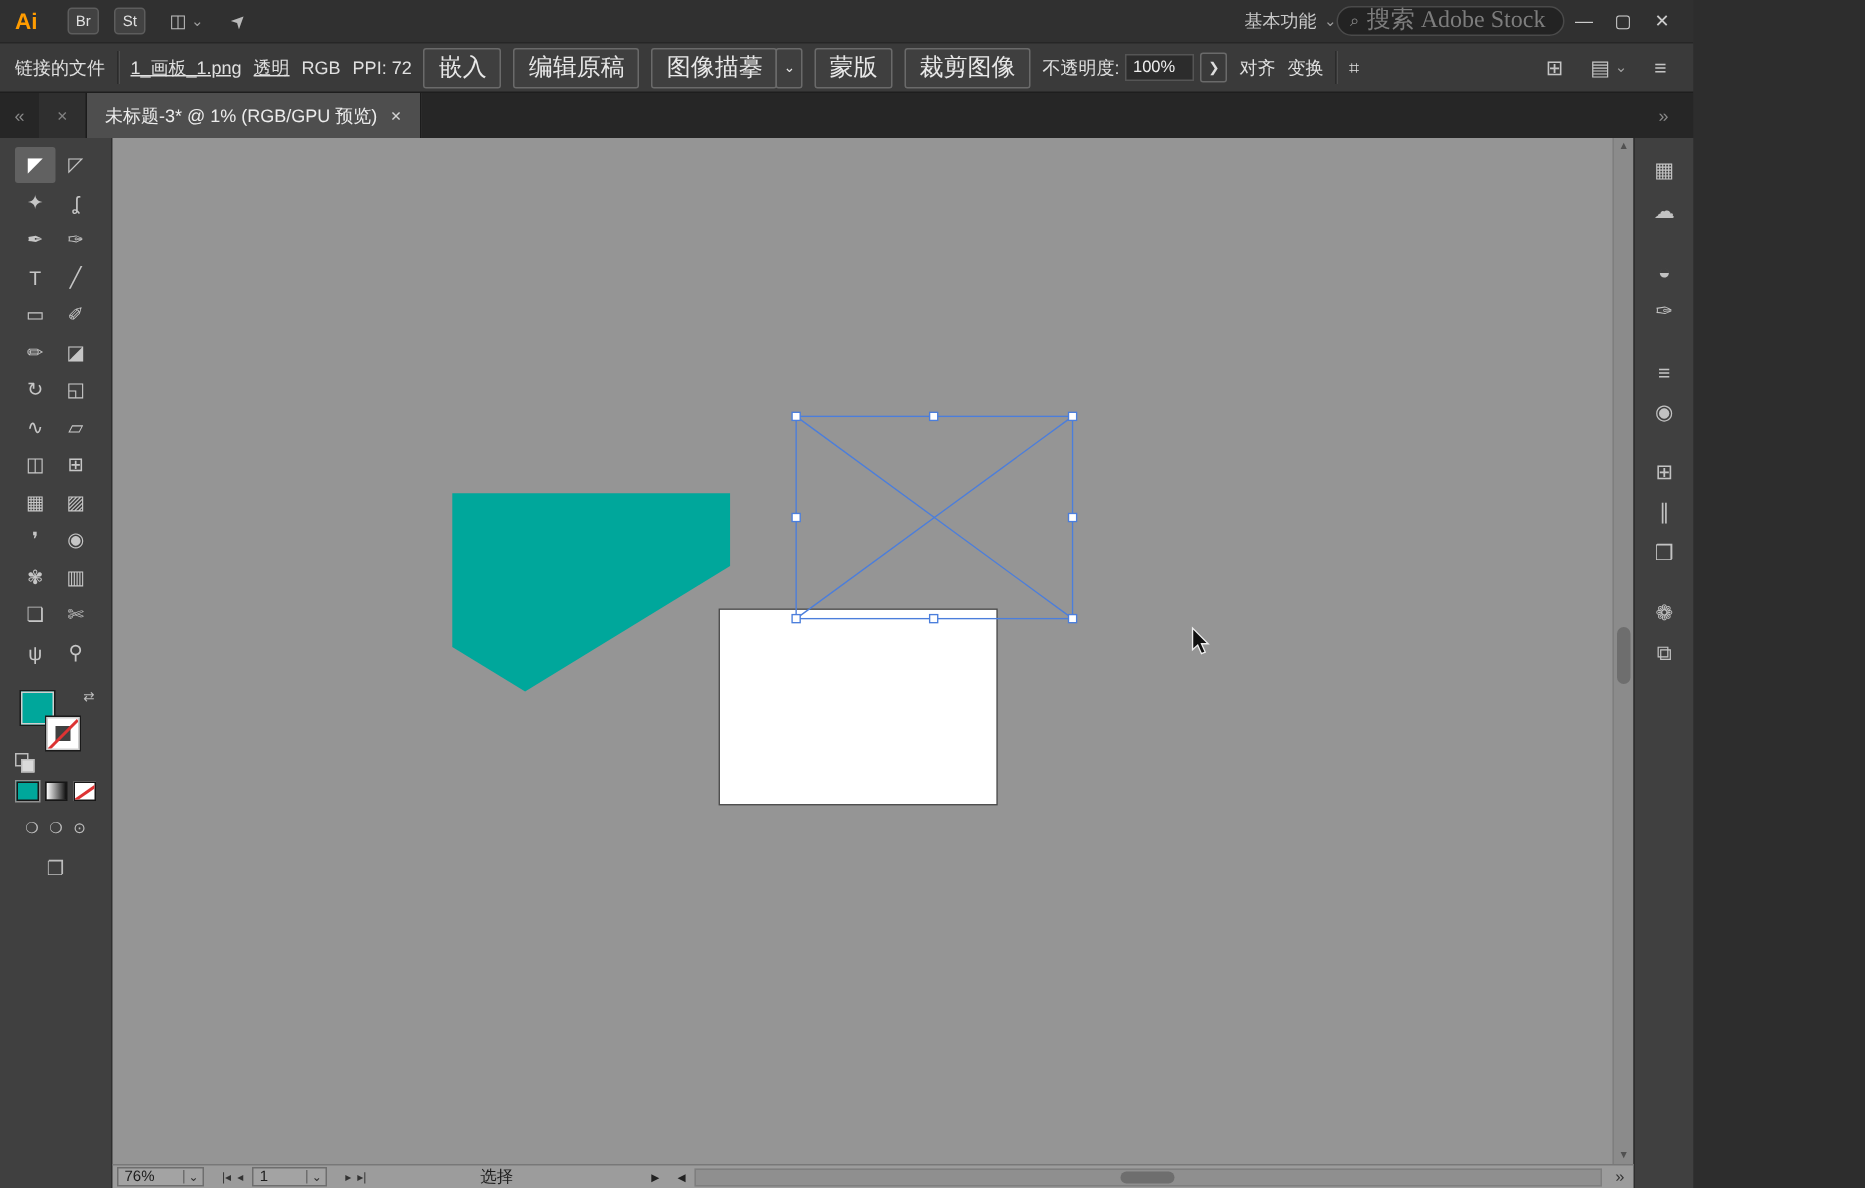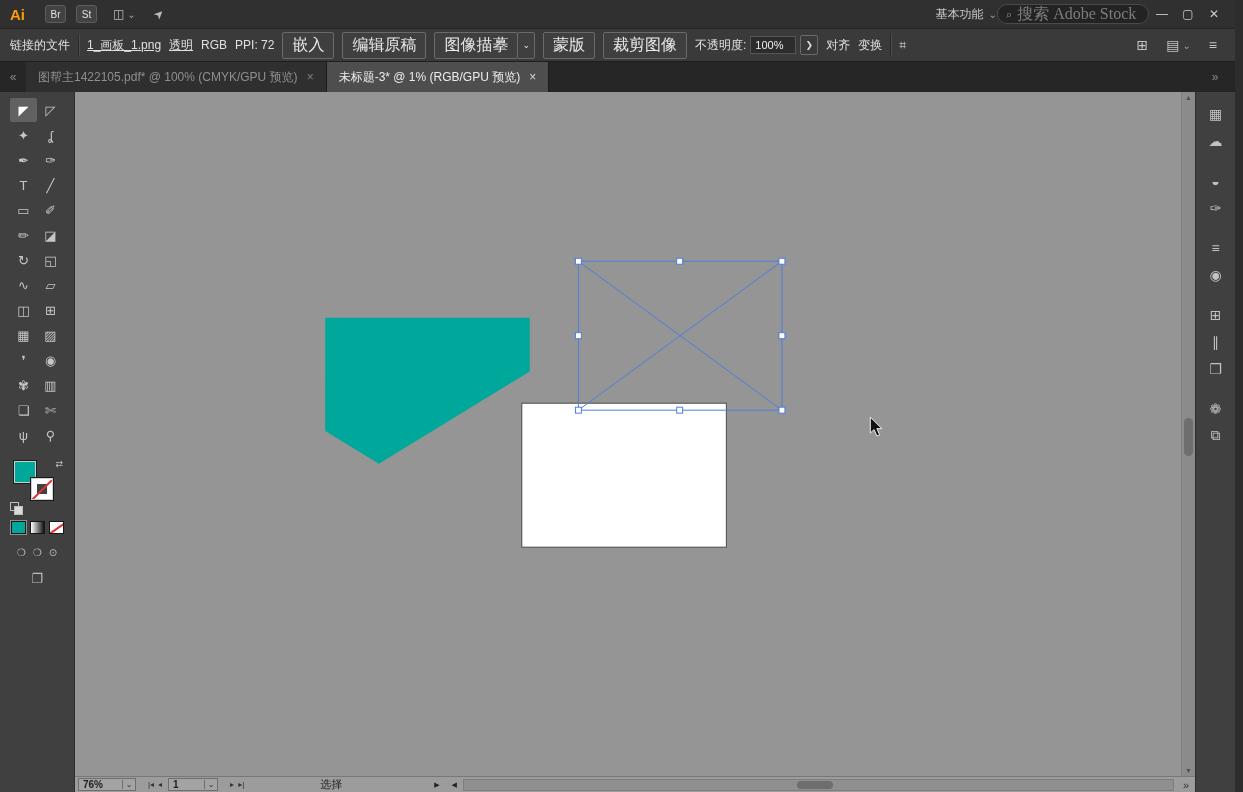--- a/index.html
+++ b/index.html
@@ -1,18 +1,18 @@
 <!DOCTYPE html>
 <html style="--teal: #00A79B; --sel: #4b7edc; --canvas-bg: #959595;"><head>
 <meta charset="utf-8">
 <style>
   * { box-sizing: border-box; margin: 0; padding: 0; }
   html,body { width:1243px; height:792px; overflow:hidden; }
   body { font-family: "Liberation Sans", "DejaVu Sans", sans-serif; background:#2d2d2d; }
-  .app { position:relative; width:1235px; height:792px; overflow:hidden; background:#303030; }
+  .app { position:relative; width:1129px; height:792px; overflow:hidden; background:#303030; }
 
   
   .menubar { position:absolute; top:0; left:0; right:0; height:28px; background:#303030;
              display:flex; align-items:center; color:#c9c9c9; font-size:12px; }
   .ai-logo { color:#ff9c00; font-weight:bold; font-size:15px; padding:0 10px; }
   .menus { display:flex; }
   .menu-item { padding:0 9px; white-space:nowrap; }
   .badge { width:21px; height:18px; background:#424242; border:1px solid #5d5d5d; border-radius:3px;
            display:inline-flex; align-items:center; justify-content:center; font-size:10px;
            color:#e0e0e0; margin-left:10px; }
@@ -109,21 +109,21 @@
   .varrow { position:absolute; left:0; right:0; text-align:center; font-size:7px; color:#515151; }
   .varrow.up { top:2px; } .varrow.down { bottom:2px; }
   .vthumb { position:absolute; left:2px; right:2px; top:326px; height:38px; background:#6e6e6e; border-radius:6px; }
 
   
   .statusbar { position:absolute; left:75px; right:40px; bottom:0; height:16px; background:#9c9c9c;
                border-top:1px solid #787878; display:flex; align-items:center; gap:4px;
                padding:0 3px; font-size:10px; color:#1d1d1d; }
   .sb-box { height:13px; border:1px solid #6e6e6e; background:#a3a3a3; display:flex; align-items:center; }
   .zoom-box { width:58px; }
-  .sb-box .val { flex:1; padding-left:4px;font-weight:bold; }
+  .sb-box .val { flex:1; padding-left:4px; }
   .sb-box .bcaret { width:13px; text-align:center; border-left:1px solid #6e6e6e; font-size:8px; color:#333; }
   .nav { display:flex; gap:4px; margin-left:8px; font-size:8px; color:#333; }
   .ab-box { width:50px; margin-left:2px; }
   .sb-status { margin-left:72px; font-size:11px; }
   .sb-exp { margin-left:88px; font-size:7px; color:#222; }
   .sb-col { margin-left:8px; font-size:7px; color:#222; }
   .hscroll { flex:1; height:12px; background:#8f8f8f; border:1px solid #7e7e7e; position:relative; margin:0 2px; }
   .hthumb { position:absolute; left:47%; width:36px; top:1px; bottom:1px; background:#6e6e6e; border-radius:5px; }
   .sb-end { font-size:11px; color:#333; padding:0 3px; }
 </style>
@@ -188,21 +188,20 @@
         <span>▤</span>
         <span class="caret">⌄</span>
       </span>
       <span>≡</span>
     </span>
   </div>
 
   <div class="tabrow">
     <span class="collapse-chip">«</span>
     <div class="tab inactive">
-      <span>图帮主1422105.pdf* @ 100% (CMYK/GPU 预览)</span>
       <span class="tab-close">×</span>
     </div>
     <div class="tab active">
       <span>未标题-3* @ 1% (RGB/GPU 预览)</span>
       <span class="tab-close">×</span>
     </div>
     <span class="tabrow-right">»</span>
   </div>
 
   <div class="leftdock">

